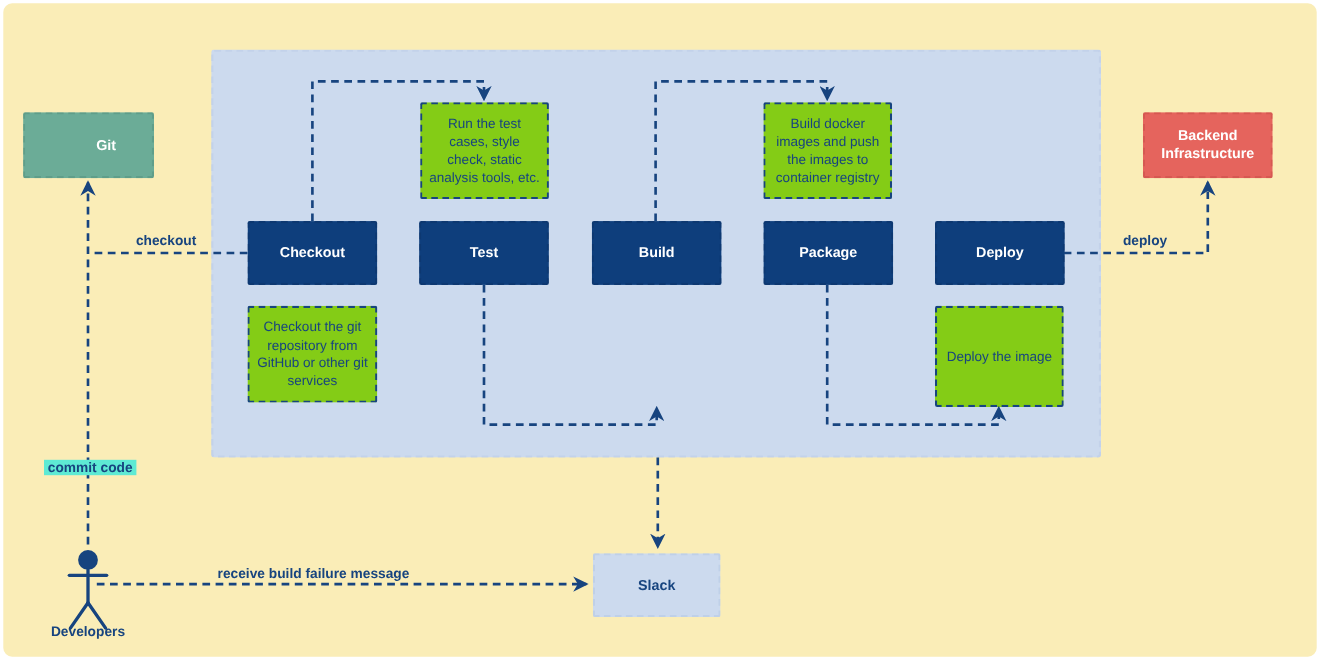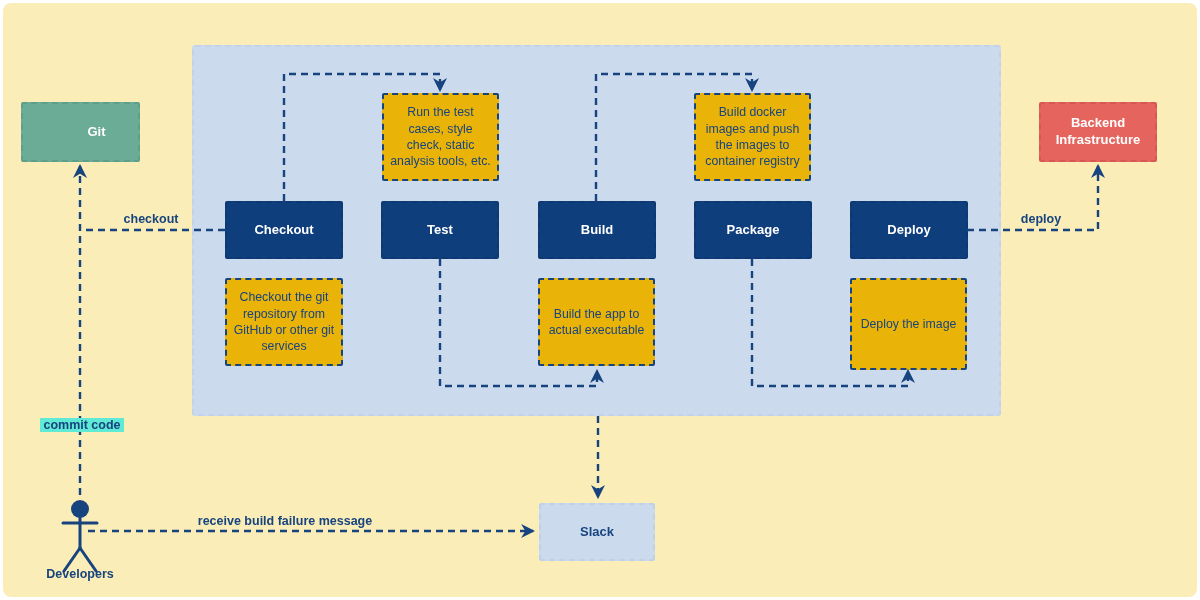--- a/index.html
+++ b/index.html
@@ -18,21 +18,21 @@
   }
   .node{
     display:flex;align-items:center;justify-content:center;text-align:center;
     font-weight:bold;font-size:13px;line-height:1.3;border-radius:2px;
   }
   .stagebox{
     background:#0E3E7C;border:2px dashed #0d3871;color:#ffffff;
     top:198px;width:118px;height:58px;
   }
   .note{
-    background:#eab308;border:2px dashed #17447F;color:#17447F;
+    background:#84cc16;border:2px dashed #17447F;color:#17447F;
     display:flex;align-items:center;justify-content:center;text-align:center;
     font-size:12.3px;line-height:1.33;font-weight:normal;
     padding:16px 6px;border-radius:2px;
   }
   #git{left:18px;top:99px;width:119px;height:60px;background:#6BAC97;border:2px dashed #5f9e8a;color:#ffffff;padding-left:32px;}
   #backend{left:1036px;top:99px;width:118px;height:60px;background:#E5645D;border:2px dashed #d65852;color:#ffffff;padding:12px 14px;}
   #slack{left:536px;top:500px;width:116px;height:58px;background:#CCDAEE;border:2px dashed #bfd0e8;color:#17447F;}
   .edge-label{
     position:absolute;color:#17447F;font-weight:bold;font-size:12.5px;
     text-align:center;white-space:nowrap;
@@ -77,23 +77,20 @@
 
     <div class="abs note" style="left:379px;top:90px;width:117px;height:88px;">
       <span>Run the test cases, style check, static analysis tools, etc.</span>
     </div>
     <div class="abs note" style="left:691px;top:90px;width:117px;height:88px;">
       <span>Build docker images and push the images to container registry</span>
     </div>
     <div class="abs note" style="left:222px;top:275px;width:118px;height:88px;">
       <span>Checkout the git repository from GitHub or other git services</span>
     </div>
-    <div class="abs note" style="left:535px;top:275px;width:117px;height:88px;">
-      <span>Build the app to actual executable</span>
-    </div>
     <div class="abs note" style="left:847px;top:275px;width:117px;height:92px;">
       <span>Deploy the image</span>
     </div>
 
     <svg id="overlay" viewBox="0 0 1200 600">
       <defs>
         <marker id="arw" markerUnits="userSpaceOnUse" markerWidth="14" markerHeight="14" viewBox="0 0 10 10" refX="8.5" refY="5" orient="auto">
           <path d="M0,0 L10,5 L0,10 L3,5 Z" fill="#17447F"></path>
         </marker>
       </defs>

